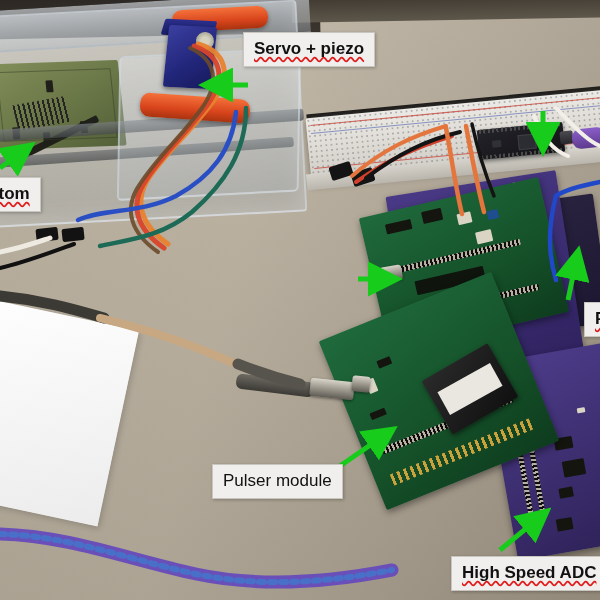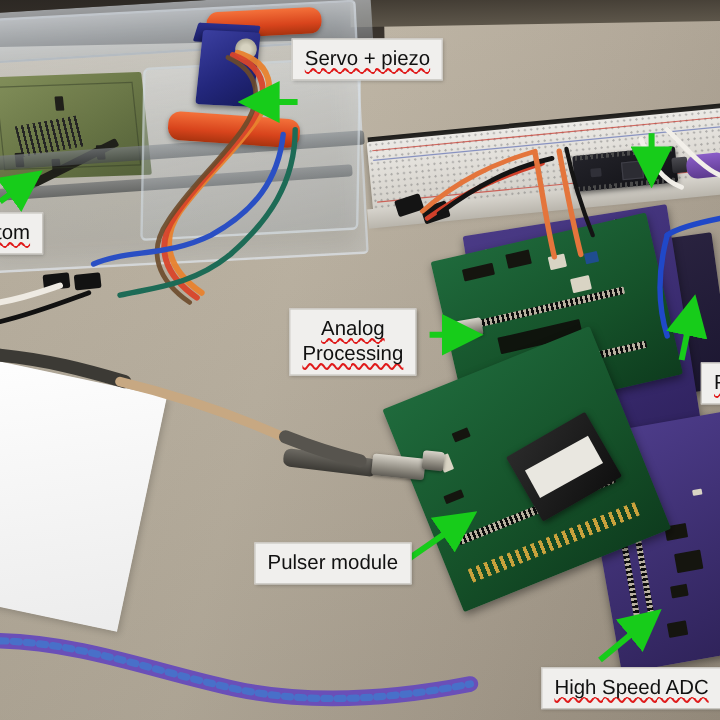--- a/index.html
+++ b/index.html
@@ -339,20 +339,21 @@
     line-height: 21px;
     white-space: nowrap;
     box-shadow: 1px 1px 3px rgba(0,0,0,0.25);
   }
   .label.center { text-align: center; }
   .sp {
     
     text-decoration: underline wavy #e01b1b;
     text-decoration-skip-ink: none;
     text-underline-offset: 2px;
+    font-weight: bold;
   }
 
   
   svg.arrows {
     position: absolute;
     inset: 0;
     width: 600px;
     height: 600px;
     pointer-events: none;
   }
@@ -524,26 +525,22 @@
 
   <div class="label" style="left:243px;top:32px;">
     <span class="sp">Servo + piezo</span>
   </div>
 
 
   <div class="label" style="left:-54px;top:177px;">
     <span class="sp">Phantom</span>
   </div>
 
-  <div class="label center" style="left:241px;top:257px;">
-    <div class="sp">Analog</div>
-    <div class="sp">Processing</div>
-  </div>
-
-  <div class="label" style="left:212px;top:452px;text-align:right;">
+
+  <div class="label" style="left:212px;top:464px;text-align:right;">
     <span>Pulser module</span>
   </div>
 
   <div class="label" style="left:451px;top:556px;">
     <span class="sp">High Speed ADC</span>
   </div>
 
   <div class="label" style="left:584px;top:302px;">
     <span class="sp">P</span>
   </div>

